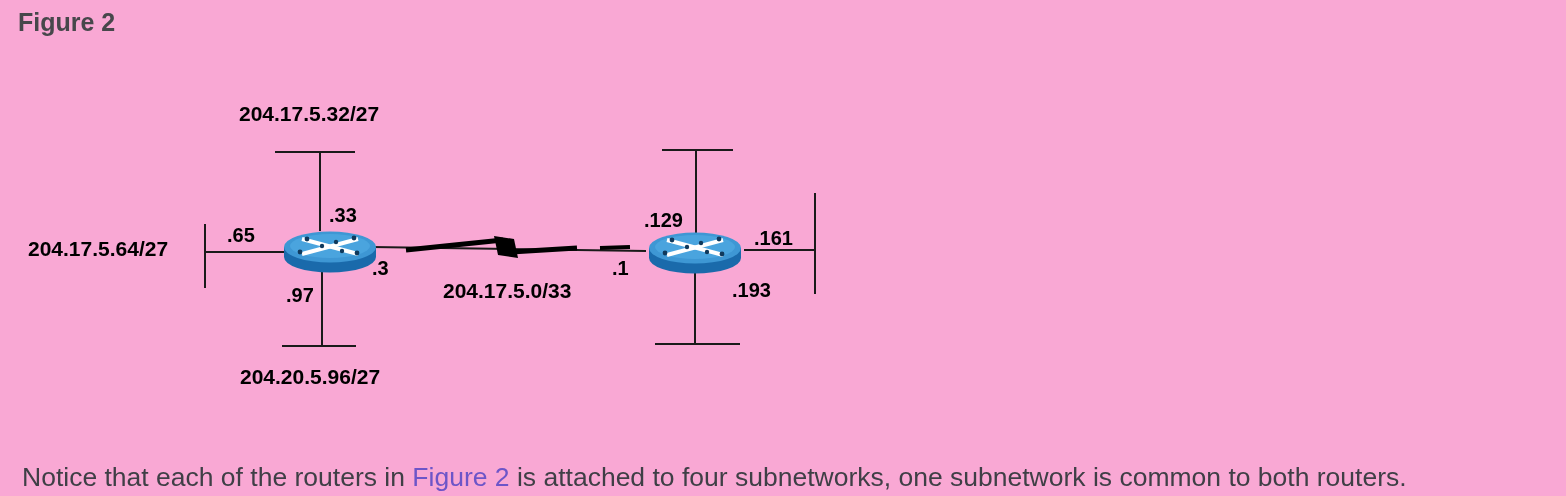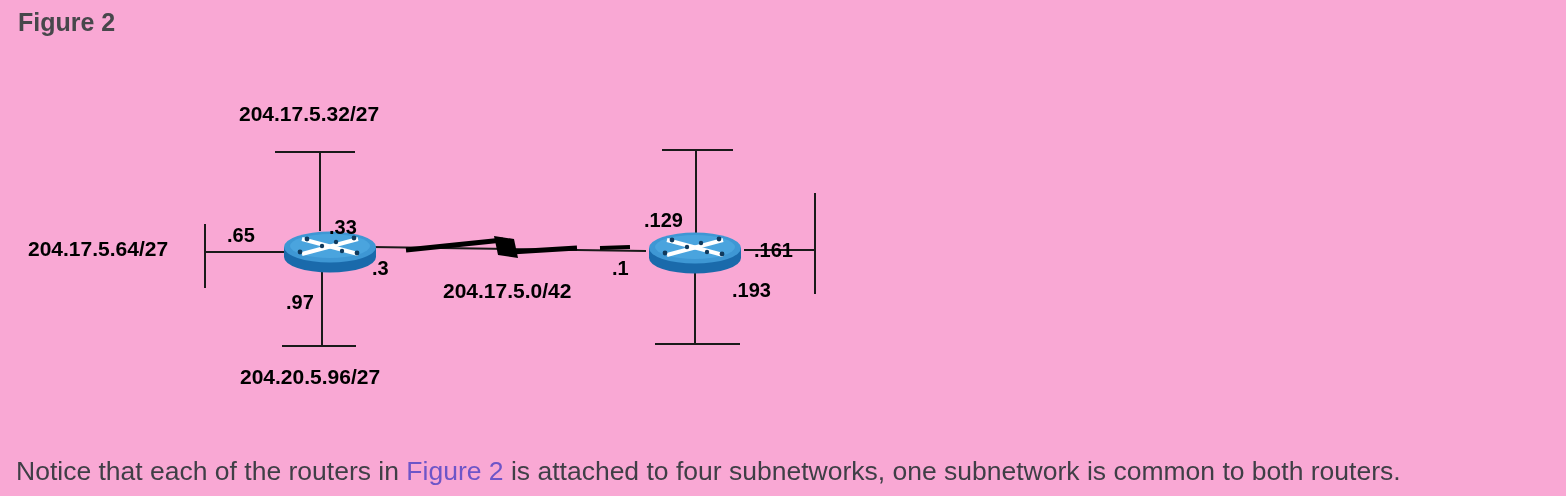--- a/index.html
+++ b/index.html
@@ -27,21 +27,21 @@
     font-size: 21px;
     color: #000000;
     white-space: nowrap;
     line-height: 1;
     text-align: right;
   }
   .ip { font-size: 20px; }
   .caption {
     position: absolute;
     left: 16px; top: 456px;
-    margin: 0;
+    margin: 6px;
     font-size: 26.5px;
     color: #3f3f46;
     white-space: nowrap;
   }
   .fig-link { color: #6d55c8; text-decoration: none; cursor: pointer; }
 </style>
 </head>
 <body>
 
 <div class="canvas">
@@ -131,28 +131,28 @@
           <circle cx="24" cy="-12" r="2.4"></circle>
             <circle cx="27" cy="3" r="2.4"></circle>
           <circle cx="12" cy="1" r="2.2"></circle>
         </g>
       </g>
     </svg>
 
     <div class="lbl" style="left:239px; top:103px">204.17.5.32/27</div>
     <div class="lbl" style="left:28px;  top:238px">204.17.5.64/27</div>
     <div class="lbl" style="left:240px; top:366px">204.20.5.96/27</div>
-    <div class="lbl" style="left:443px; top:280px">204.17.5.0/42</div>
+    <div class="lbl" style="left:443px; top:280px">204.17.5.0/33</div>
 
-    <div class="lbl ip" style="left:329px; top:217px">.33</div>
+    <div class="lbl ip" style="left:329px; top:205px">.33</div>
     <div class="lbl ip" style="left:227px; top:225px">.65</div>
-    <div class="lbl ip" style="left:286px; top:292px">.97</div>
+    <div class="lbl ip" style="left:286px; top:285px">.97</div>
     <div class="lbl ip" style="left:372px; top:258px">.3</div>
 
     <div class="lbl ip" style="left:644px; top:210px">.129</div>
-    <div class="lbl ip" style="left:754px; top:240px">.161</div>
+    <div class="lbl ip" style="left:754px; top:228px">.161</div>
     <div class="lbl ip" style="left:732px; top:280px">.193</div>
     <div class="lbl ip" style="left:612px; top:258px">.1</div>
   </div>
 
   <p class="caption"><span>Notice that each of the routers in </span><a class="fig-link" href="#">Figure 2</a><span> is attached to four subnetworks, one subnetwork is common to both routers.</span></p>
 
 </div>
 
 </body></html>

